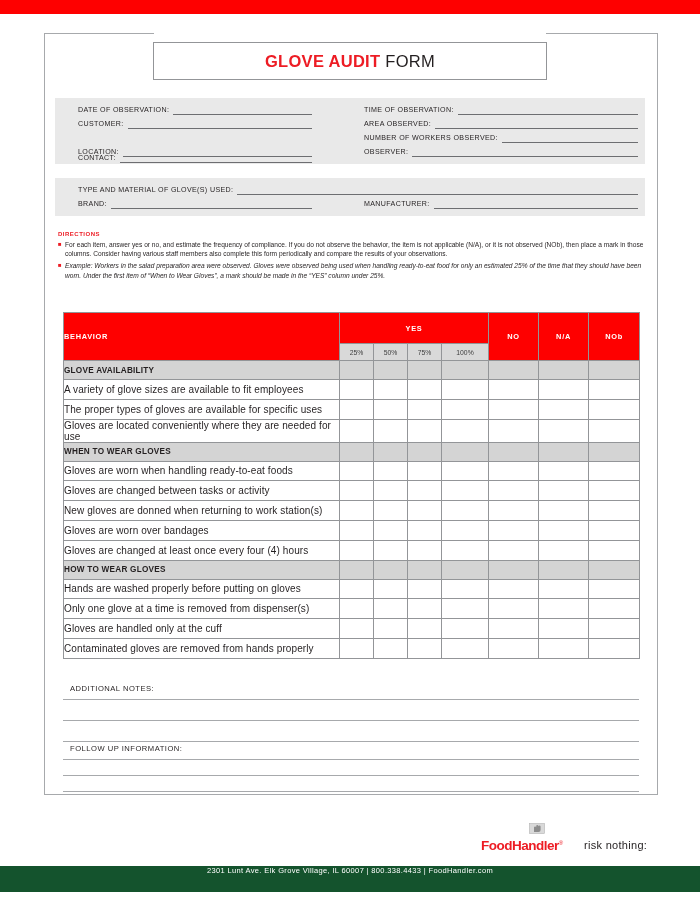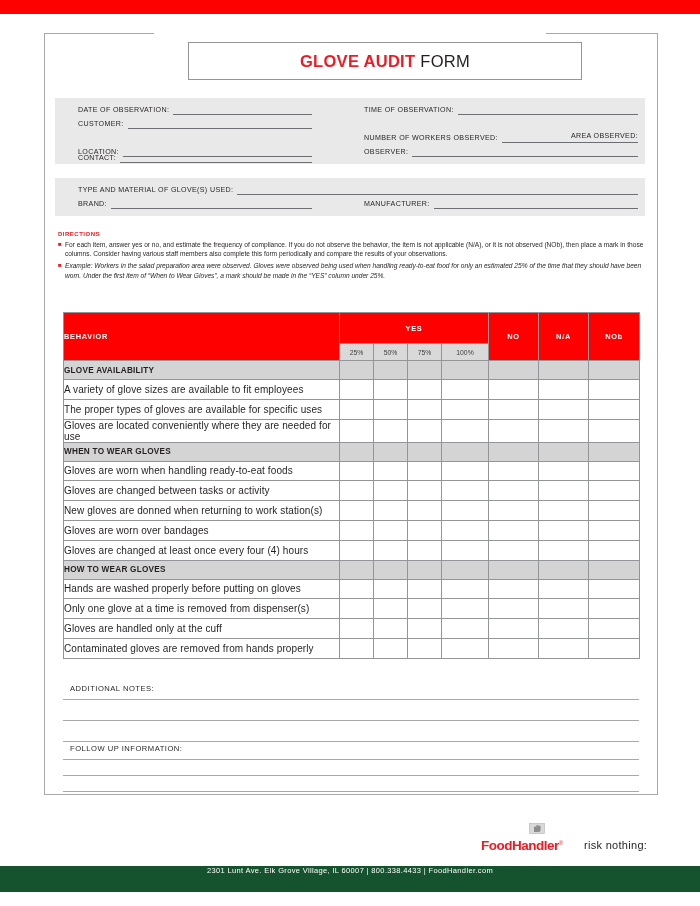--- a/index.html
+++ b/index.html
@@ -28,21 +28,21 @@
     border-left:1px solid #a7a9ac;
   }
   .frame-top-left { position:absolute; left:44px; top:33px; width:110px; height:1px; background:#a7a9ac; }
   .frame-top-right { position:absolute; left:546px; top:33px; width:112px; height:1px; background:#a7a9ac; }
 
   
   .title-box {
     position:absolute; left:153px; top:42px; width:394px; height:38px;
     border:1px solid #939598;
     background:#ffffff;
-    display:flex; align-items:center; justify-content:center;margin-left:35px;
+    display:flex; align-items:center; justify-content:center;
   }
   .title-text { font-size:16.5px; letter-spacing:0.3px; white-space:nowrap; }
   .title-red { color:#ed1c24; font-weight:bold; }
   .title-blk { color:#231f20; font-weight:normal; }
 
   
   .panel { position:absolute; background:#e9e9e9; }
   .panel-1 { left:55px; top:98px; width:590px; height:66px; }
   .panel-2 { left:55px; top:178px; width:590px; height:38px; }
 
@@ -161,21 +161,21 @@
 </div>
 <div class="fieldrow" style="left:62px; top:148px; width:250px;">
   <span class="flabel">LOCATION:</span>
   <span class="fline" style="flex:1 1 auto;"></span>
 </div>
 
 <div class="fieldrow" style="left:348px; top:106px; width:290px;">
   <span class="flabel">TIME OF OBSERVATION:</span>
   <span class="fline" style="flex:1 1 auto;"></span>
 </div>
-<div class="fieldrow" style="left:348px; top:132px; width:290px;flex-direction:column;">
+<div class="fieldrow" style="left:348px; top:120px; width:290px;">
   <span class="flabel">AREA OBSERVED:</span>
   <span class="fline" style="flex:1 1 auto;"></span>
 </div>
 <div class="fieldrow" style="left:348px; top:134px; width:290px;">
   <span class="flabel">NUMBER OF WORKERS OBSERVED:</span>
   <span class="fline" style="flex:1 1 auto;"></span>
 </div>
 <div class="fieldrow" style="left:348px; top:148px; width:290px;">
   <span class="flabel">OBSERVER:</span>
   <span class="fline" style="flex:1 1 auto;"></span>

